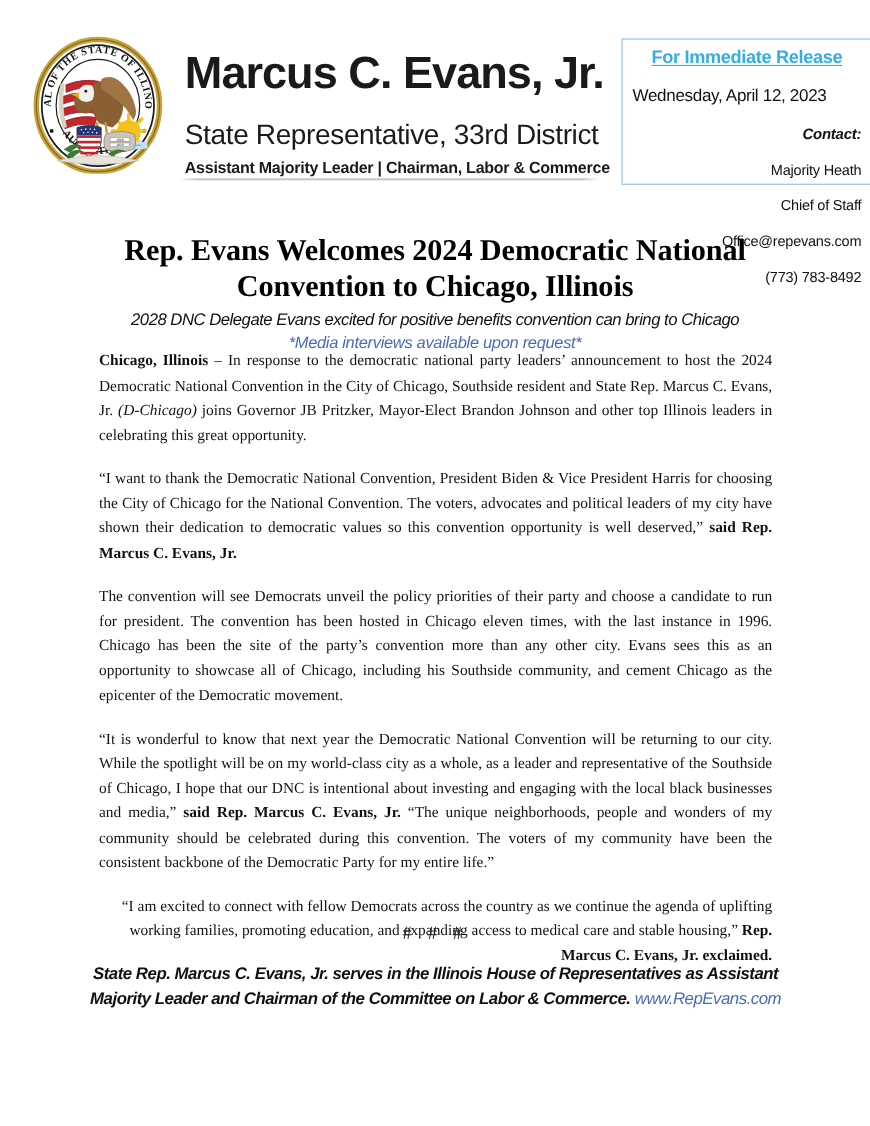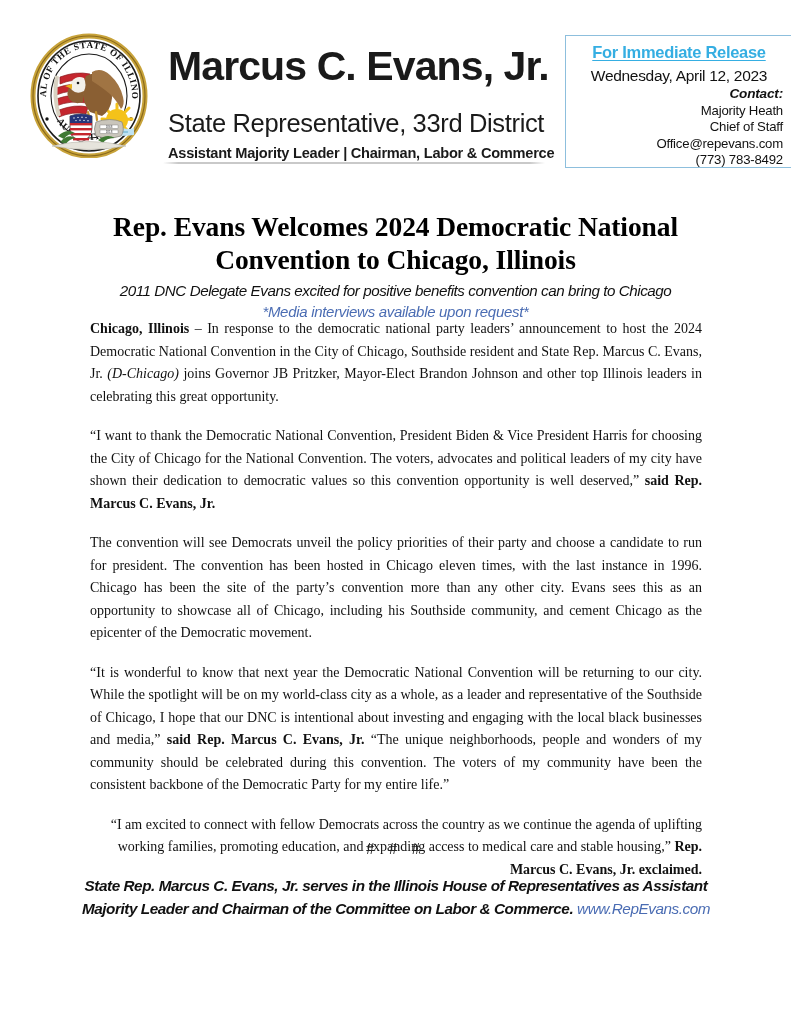--- a/index.html
+++ b/index.html
@@ -94,33 +94,33 @@
     text-align: center;
     color: #35aee2;
     font-weight: bold;
     font-size: 16.5px;
     line-height: 20px;
     letter-spacing: -0.3px;
     text-decoration: underline;
     text-underline-offset: 2px;
   }
   #release-date {
-    text-align: center;
     font-size: 15.5px;
     line-height: 21px;
     letter-spacing: -0.3px;
     color: #111;
-    margin-top: 3px;
+    margin-top: 15px;
   }
   .contact-line {
     text-align: right;
     font-size: 13.2px;
     line-height: 16.5px;
     letter-spacing: -0.2px;
     color: #111;
+    margin-top: 16px;
   }
   #contact-label {
     font-weight: bold;
     font-style: italic;
     font-size: 13.6px;
   }
 
   
   #title-block {
     position: absolute;
@@ -325,21 +325,21 @@
     <span id="contact-label">Contact:</span>
   </div>
   <div class="contact-line">Majority Heath</div>
   <div class="contact-line">Chief of Staff</div>
   <div class="contact-line">Office@repevans.com</div>
   <div class="contact-line">(773) 783-8492</div>
 </div>
 
 <div id="title-block">
   <div id="headline">Rep. Evans Welcomes 2024 Democratic National Convention to Chicago, Illinois</div>
-  <div id="subhead">2011 DNC Delegate Evans excited for positive benefits convention can bring to Chicago</div>
+  <div id="subhead">2028 DNC Delegate Evans excited for positive benefits convention can bring to Chicago</div>
   <div id="media-note">*Media interviews available upon request*</div>
 </div>
 
 <div id="body-copy">
 
   <p><b>Chicago, Illinois</b><span> – In response to the democratic national party leaders’ announcement to host the 2024 Democratic National Convention in the City of Chicago, Southside resident and State Rep. Marcus C. Evans, Jr. </span><i>(D-Chicago)</i><span> joins Governor JB Pritzker, Mayor-Elect Brandon Johnson and other top Illinois leaders in celebrating this great opportunity.</span></p>
 
   <p><span>“I want to thank the Democratic National Convention, President Biden &amp; Vice President Harris for choosing the City of Chicago for the National Convention. The voters, advocates and political leaders of my city have shown their dedication to democratic values so this convention opportunity is well deserved,” </span><b>said Rep. Marcus C. Evans, Jr.</b></p>
 
   <p><span>The convention will see Democrats unveil the policy priorities of their party and choose a candidate to run for president. The convention has been hosted in Chicago eleven times, with the last instance in 1996. Chicago has been the site of the party’s convention more than any other city. Evans sees this as an opportunity to showcase all of Chicago, including his Southside community, and cement Chicago as the epicenter of the Democratic movement.</span></p>

